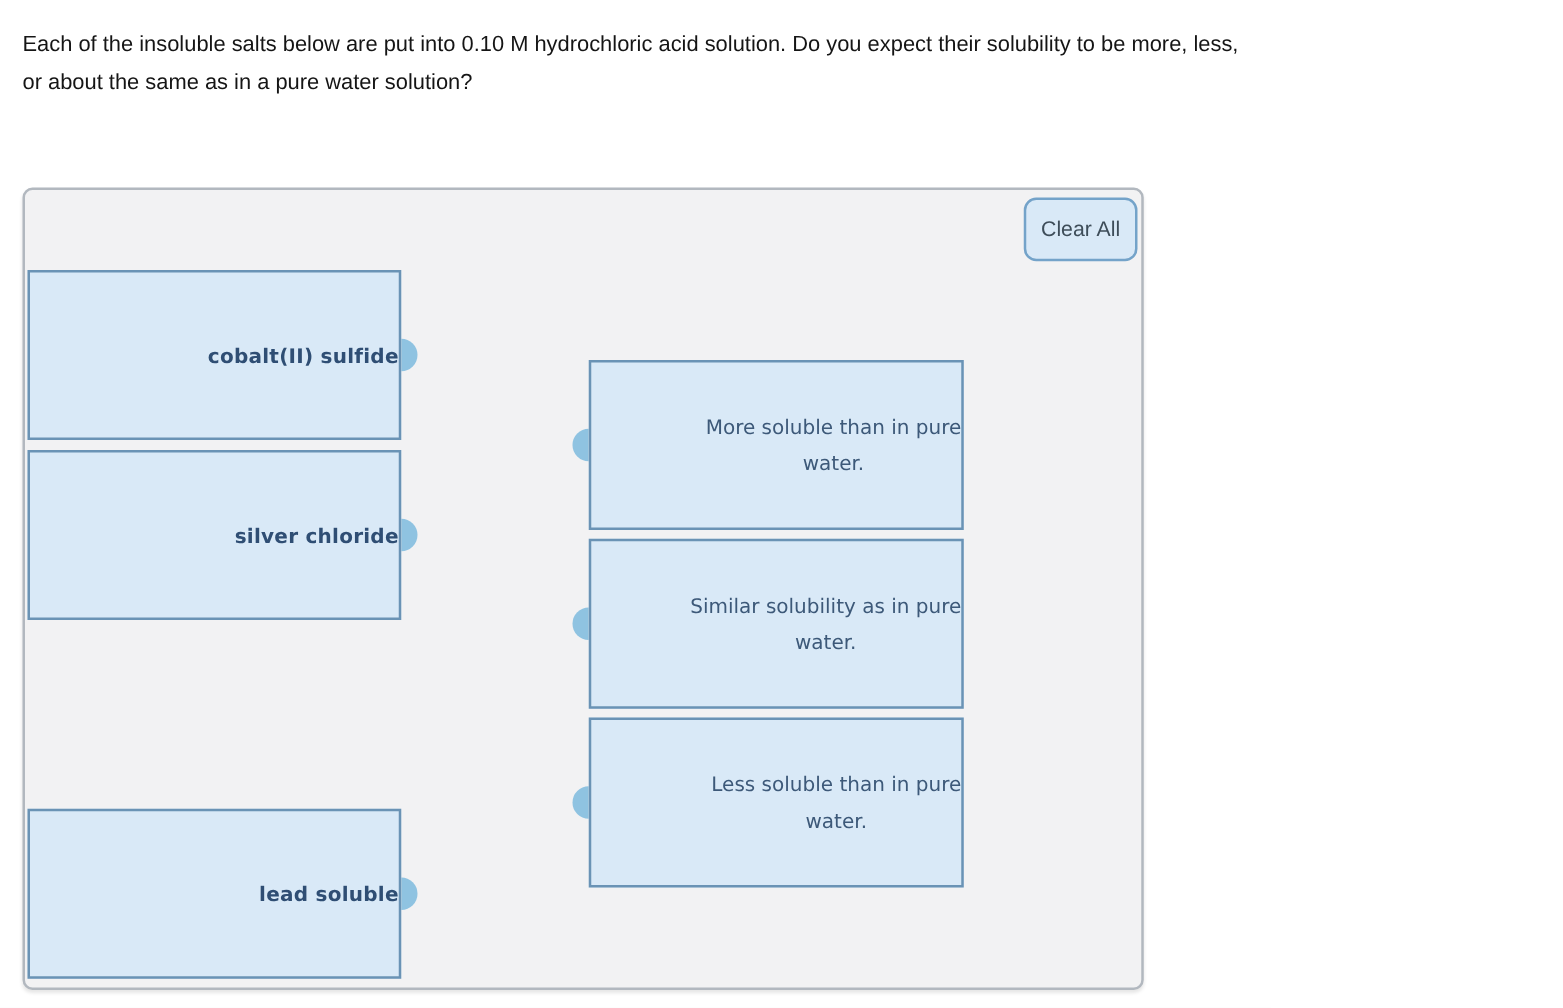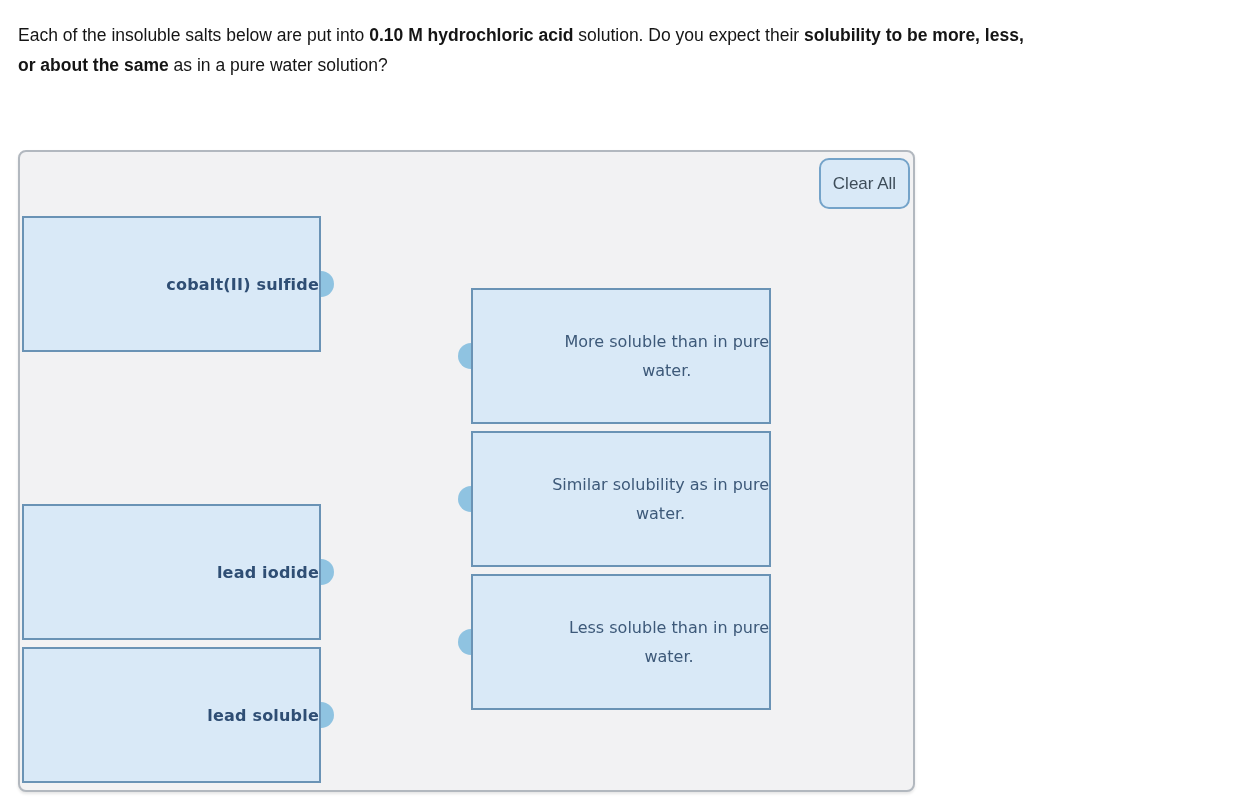--- a/index.html
+++ b/index.html
@@ -19,21 +19,21 @@
   
   .question {
     position: absolute;
     left: 18px;
     top: 20px;
     width: 1215px;
     font-size: 17.5px;
     line-height: 30px;
     color: #151515;
   }
-  .question .b { font-weight: 700; }
+  .question .b { font-weight: 400; }
 
   
   .panel {
     position: absolute;
     left: 18px;
     top: 150px;
     width: 897px;
     height: 642px;
     box-sizing: border-box;
     background: #f2f2f3;
@@ -148,27 +148,27 @@
       <span>Clear All</span>
     </div>
 
     <div class="salt-card salt-1">
       <span class="connector right"></span>
       <div class="card-face">
         <span class="salt-label">cobalt(II) sulfide</span>
       </div>
     </div>
 
-
-    <div class="salt-card salt-3">
+    <div class="salt-card salt-2">
       <span class="connector right"></span>
       <div class="card-face">
-        <span class="salt-label">lead iodide</span>
+        <span class="salt-label">silver chloride</span>
       </div>
     </div>
+
 
     <div class="salt-card salt-4">
       <span class="connector right"></span>
       <div class="card-face">
         <span class="salt-label">lead soluble</span>
       </div>
     </div>
 
     <div class="target-card target-1">
       <span class="connector left"></span>

